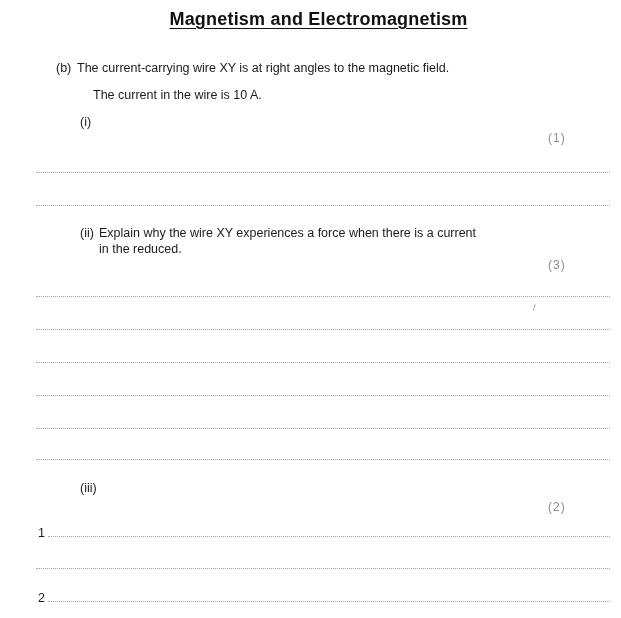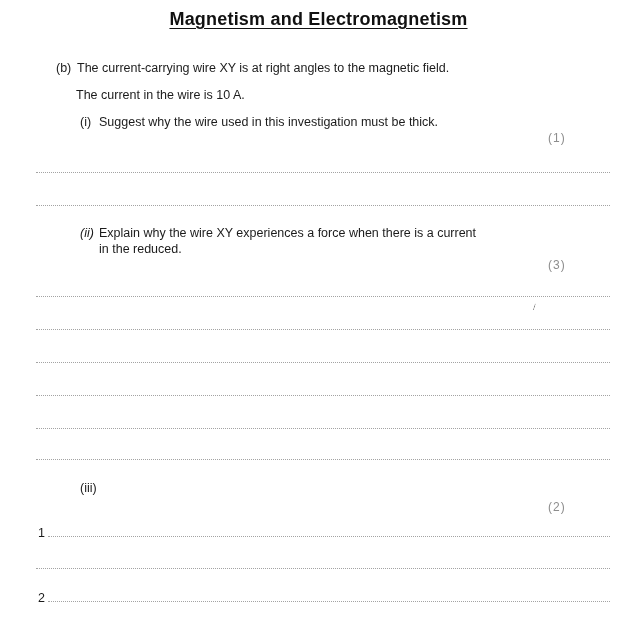--- a/index.html
+++ b/index.html
@@ -71,30 +71,29 @@
 </style>
 </head>
 <body>
 
 <div class="page">
 
   <div class="title">Magnetism and Electromagnetism</div>
 
   <span class="txt" style="left:48px; top:60px;">(b)</span>
   <span class="txt" style="left:69px; top:60px;text-align:center;">The current-carrying wire XY is at right angles to the magnetic field.</span>
-  <span class="txt" style="left:68px; top:87px;">The current in the wire is 10 A.</span>
+  <span class="txt" style="left:85px; top:87px;">The current in the wire is 10 A.</span>
 
   <span class="txt" style="left:72px; top:114px;">(i)</span>
-  <span class="txt" style="left:91px; top:114px;">Suggest why the wire used in this investigation must be thick.</span>
   <span class="marks" style="left:540px; top:131px;">(1)</span>
 
   <div class="aline" style="top:172px;"></div>
   <div class="aline" style="top:205px;"></div>
 
-  <span class="txt" style="left:72px; top:225px;font-style:italic;">(ii)</span>
+  <span class="txt" style="left:72px; top:225px;">(ii)</span>
   <span class="txt" style="left:91px; top:225px;">Explain why the wire XY experiences a force when there is a current</span>
   <span class="txt" style="left:91px; top:241px;">in the reduced.</span>
   <span class="marks" style="left:540px; top:258px;">(3)</span>
 
   <div class="aline" style="top:296px;"></div>
   <div class="stray"></div>
   <div class="aline" style="top:329px;"></div>
   <div class="aline" style="top:362px;"></div>
   <div class="aline" style="top:395px;"></div>
   <div class="aline" style="top:428px;"></div>

